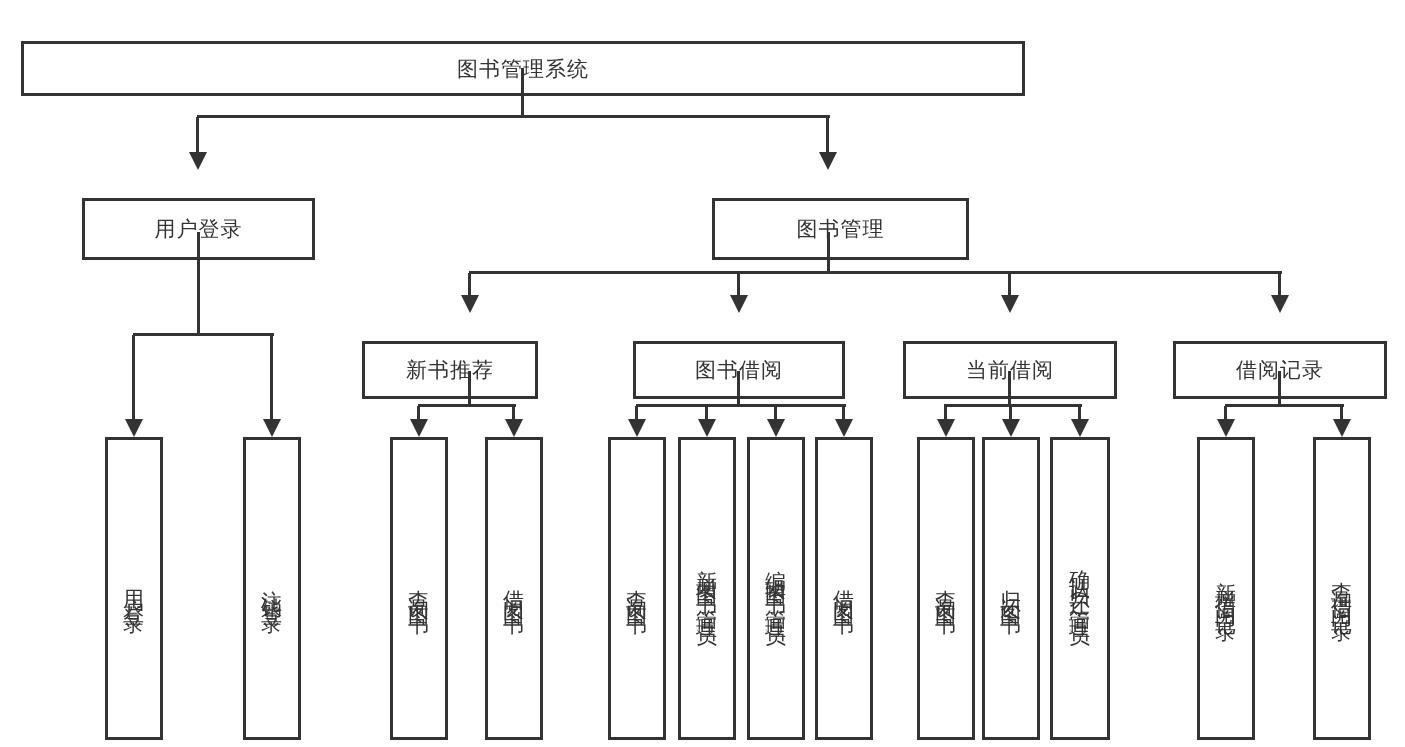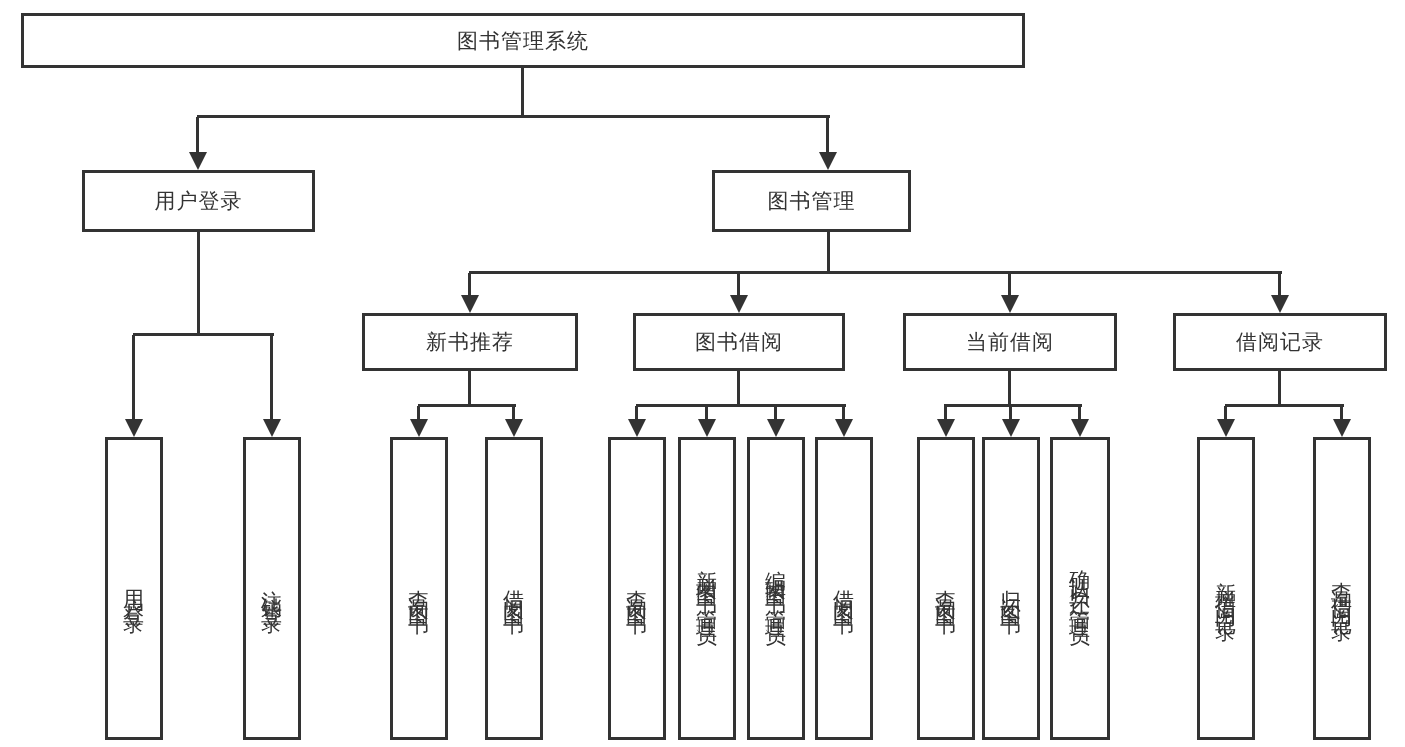--- a/index.html
+++ b/index.html
@@ -1,21 +1,21 @@
 <!DOCTYPE html>
 <html><head>
 <meta charset="utf-8">
 <style>
   html,body{margin:0;padding:0;background:#fff;font-family:"Liberation Sans",sans-serif;}
   .canvas{position:relative;width:1405px;height:747px;background:#fff;overflow:hidden;}
   .node{
     position:absolute;box-sizing:border-box;
     border:3px solid #333;background:#fff;color:#333;
     display:flex;align-items:center;justify-content:center;
-    font-size:21px;letter-spacing:1px;
+    font-size:21px;letter-spacing:1px;margin-top:28px;
   }
   .leaf{
     position:absolute;box-sizing:border-box;top:437px;height:303px;width:58px;
     border:3px solid #333;background:#fff;color:#333;
     display:flex;align-items:center;justify-content:center;
     writing-mode:vertical-rl;text-orientation:mixed;
     font-size:21px;letter-spacing:8px;line-height:1;
   }
   .vline{position:absolute;width:3px;background:#333;}
   .hline{position:absolute;height:3px;background:#333;}
@@ -41,37 +41,37 @@
   </div>
 
   <div class="vline" style="left:521px;top:68px;height:49px"></div>
   <div class="hline" style="left:197px;top:115px;width:633px"></div>
   <div class="arrow" style="left:196px;top:117px;height:35px"></div>
   <div class="arrow" style="left:826px;top:117px;height:35px"></div>
 
   <div class="node" style="left:82px;top:170px;width:233px;height:62px">
     <span>用户登录</span>
   </div>
-  <div class="node" style="left:712px;top:170px;width:199px;height:62px">
+  <div class="node" style="left:712px;top:170px;width:257px;height:62px">
     <span>图书管理</span>
   </div>
 
   <div class="vline" style="left:197px;top:232px;height:104px"></div>
   <div class="hline" style="left:133px;top:333px;width:141px"></div>
   <div class="arrow" style="left:132px;top:335px;height:84px"></div>
   <div class="arrow" style="left:270px;top:335px;height:84px"></div>
 
   <div class="vline" style="left:827px;top:232px;height:42px"></div>
   <div class="hline" style="left:469px;top:271px;width:813px"></div>
   <div class="arrow" style="left:468px;top:273px;height:22px"></div>
   <div class="arrow" style="left:737px;top:273px;height:22px"></div>
   <div class="arrow" style="left:1008px;top:273px;height:22px"></div>
   <div class="arrow" style="left:1278px;top:273px;height:22px"></div>
 
-  <div class="node" style="left:362px;top:313px;width:216px;height:58px">
+  <div class="node" style="left:362px;top:313px;width:176px;height:58px">
     <span>新书推荐</span>
   </div>
   <div class="node" style="left:633px;top:313px;width:212px;height:58px">
     <span>图书借阅</span>
   </div>
   <div class="node" style="left:903px;top:313px;width:214px;height:58px">
     <span>当前借阅</span>
   </div>
   <div class="node" style="left:1173px;top:313px;width:214px;height:58px">
     <span>借阅记录</span>

